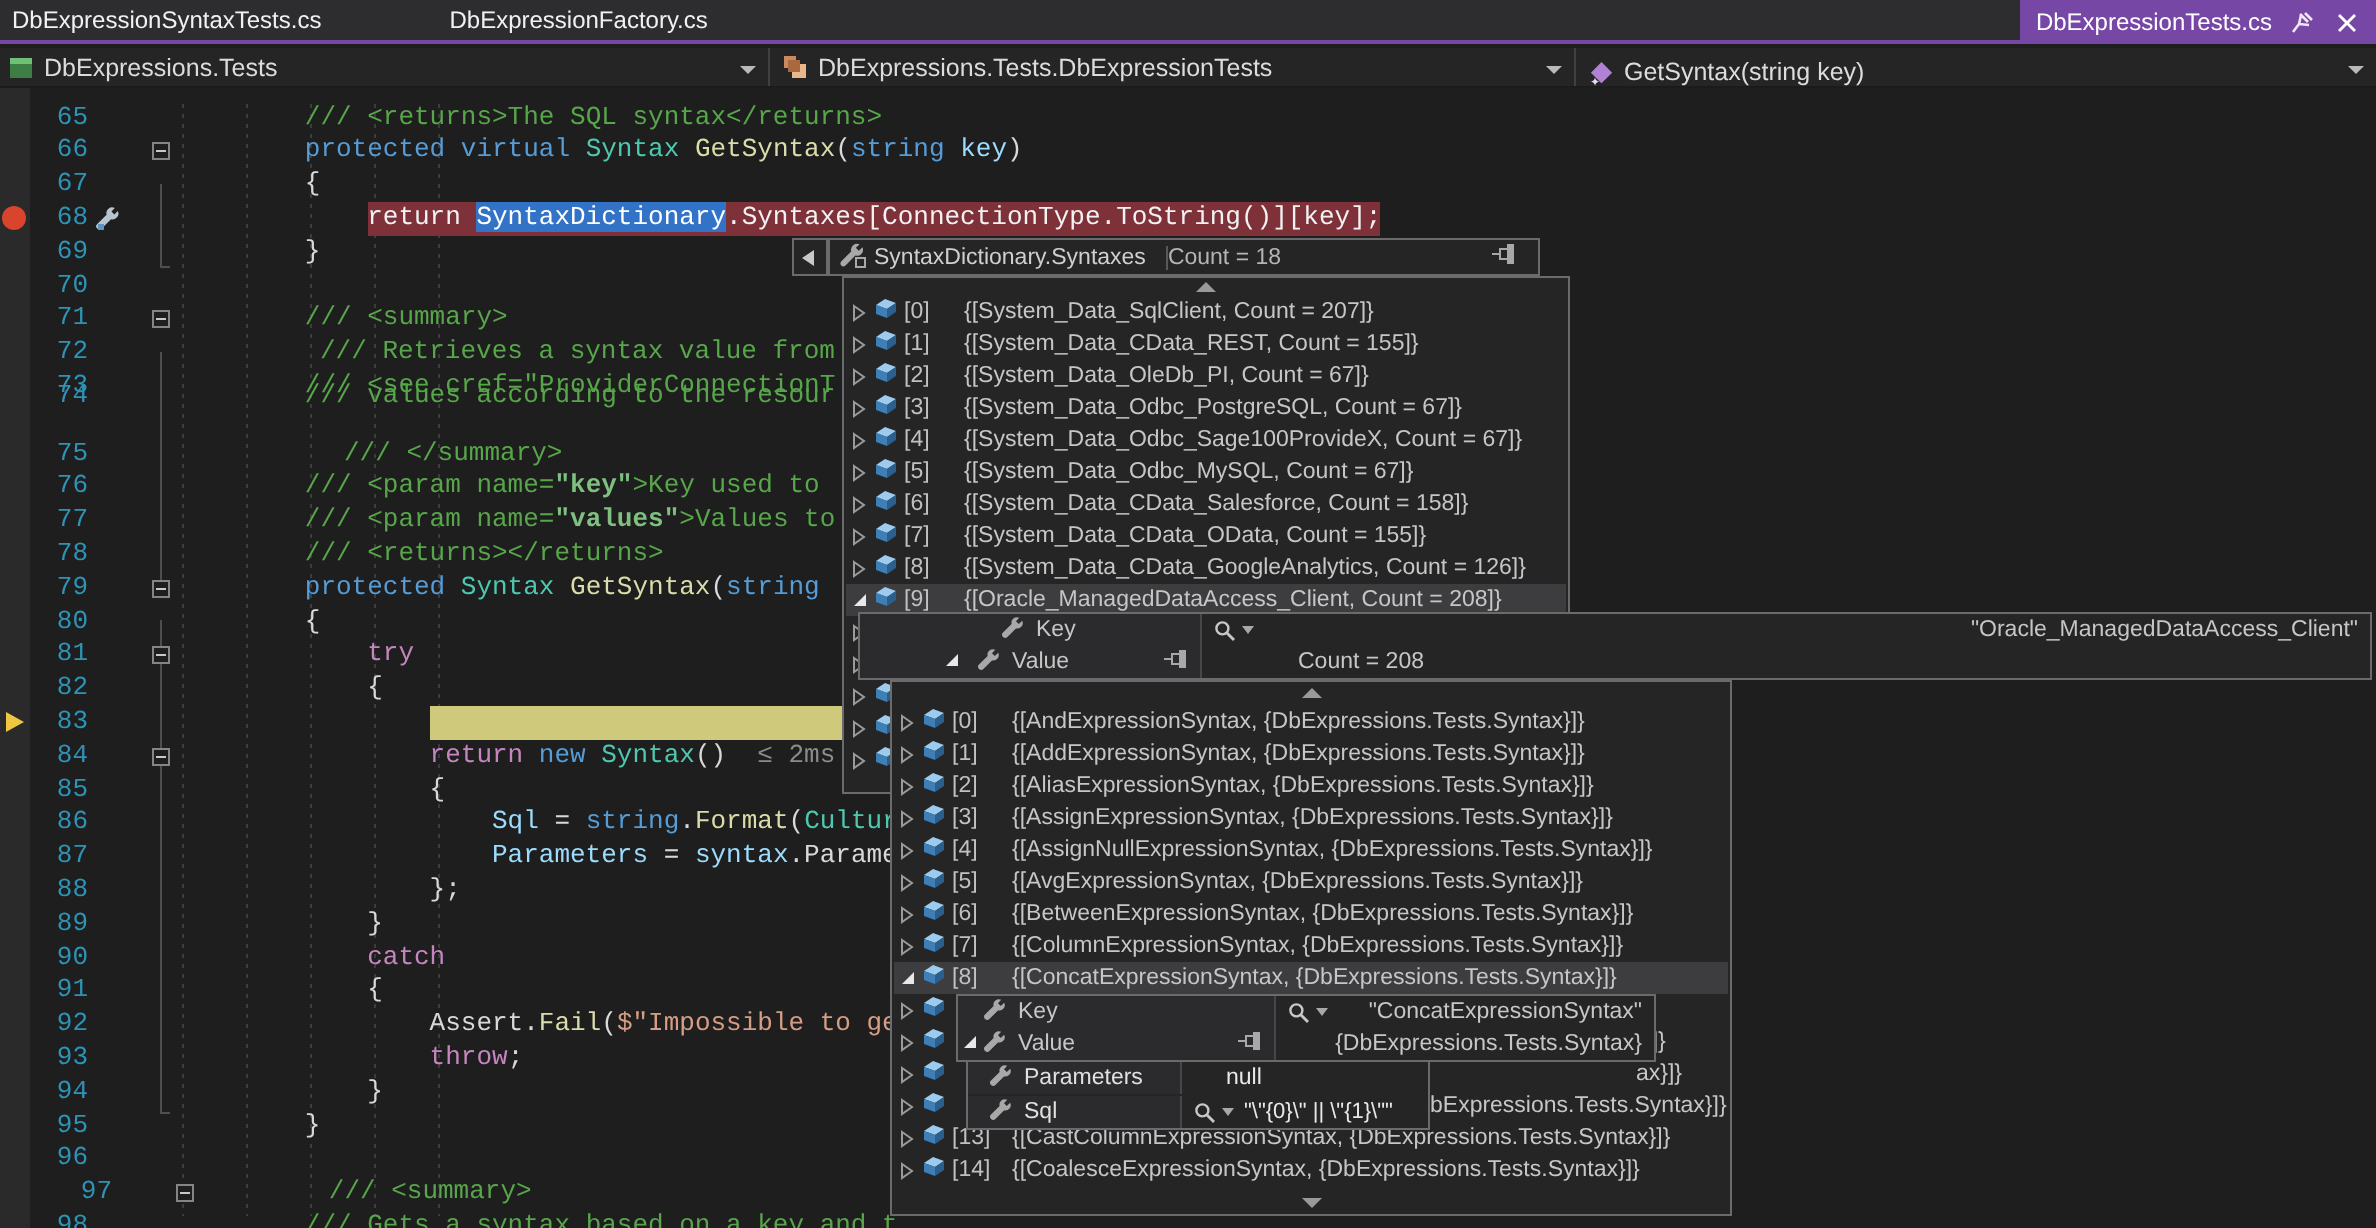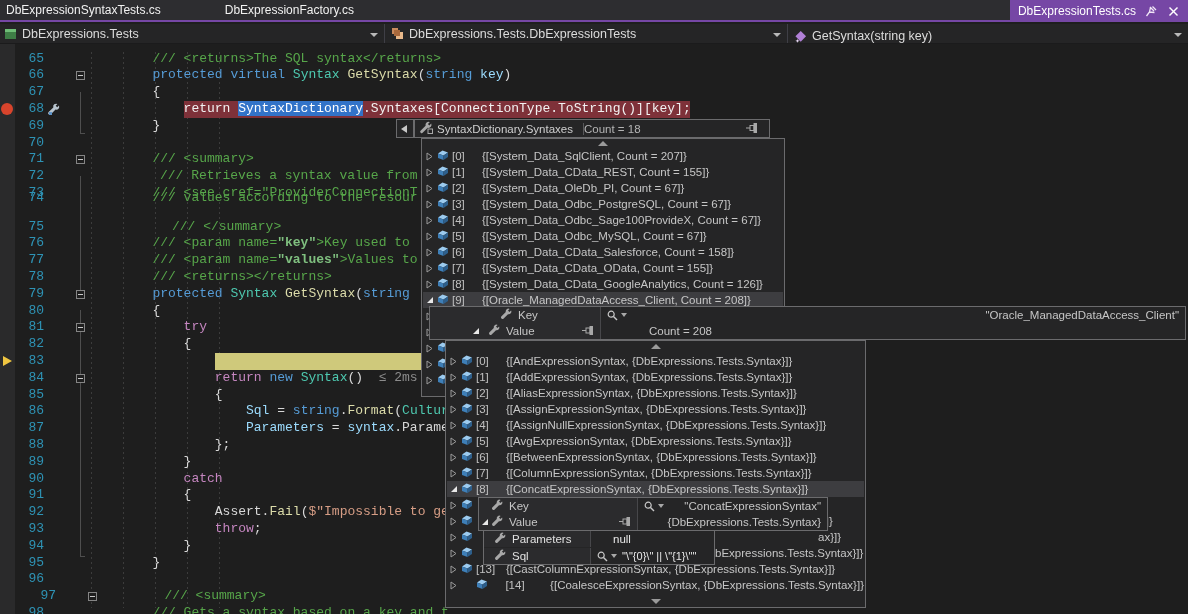--- a/index.html
+++ b/index.html
@@ -651,21 +651,21 @@
         </svg>
       </span>
       <span class="ico"><svg width="13" height="11" viewBox="0 0 13 11">
           <polygon points="2,3.5 6.5,0.5 12,2.5 7.5,5.5" fill="#9CCBEF"></polygon>
           <polygon points="2,3.5 7.5,5.5 7.5,10 2,8" fill="#3E7FB8"></polygon>
           <polygon points="7.5,5.5 12,2.5 12,7 7.5,10" fill="#2D5F8C"></polygon>
         </svg></span>
       <span class="idx">[13]</span>
       <span class="val">{[CastColumnExpressionSyntax, {DbExpressions.Tests.Syntax}]}</span>
     </div>
-    <div class="dt-row" style="top: 236px; justify-content: space-between;">
+    <div class="dt-row" style="top: 236px;">
       <span class="arr">
         <svg width="7" height="9" viewBox="0 0 7 9">
           <polygon points="1,1 6,4.5 1,8" fill="none" stroke="#9A9A9A"></polygon>
         </svg>
       </span>
       <span class="ico"><svg width="13" height="11" viewBox="0 0 13 11">
           <polygon points="2,3.5 6.5,0.5 12,2.5 7.5,5.5" fill="#9CCBEF"></polygon>
           <polygon points="2,3.5 7.5,5.5 7.5,10 2,8" fill="#3E7FB8"></polygon>
           <polygon points="7.5,5.5 12,2.5 12,7 7.5,10" fill="#2D5F8C"></polygon>
         </svg></span>

